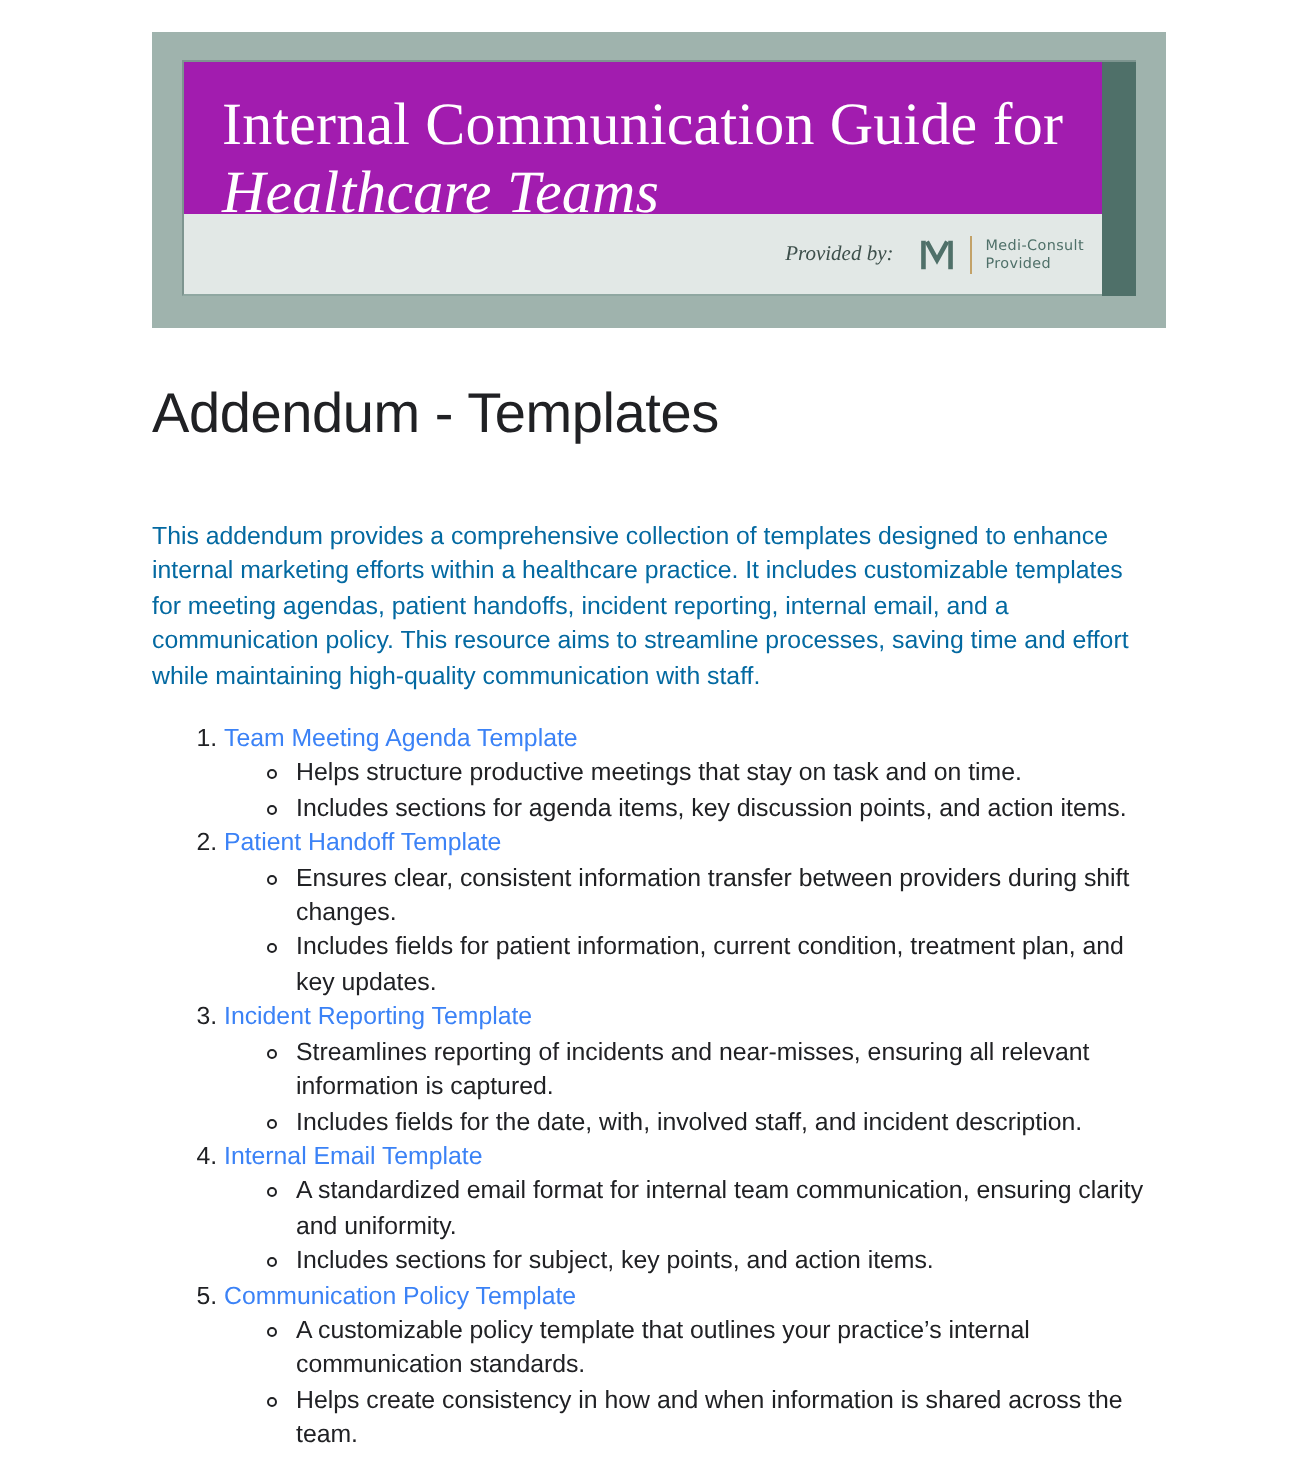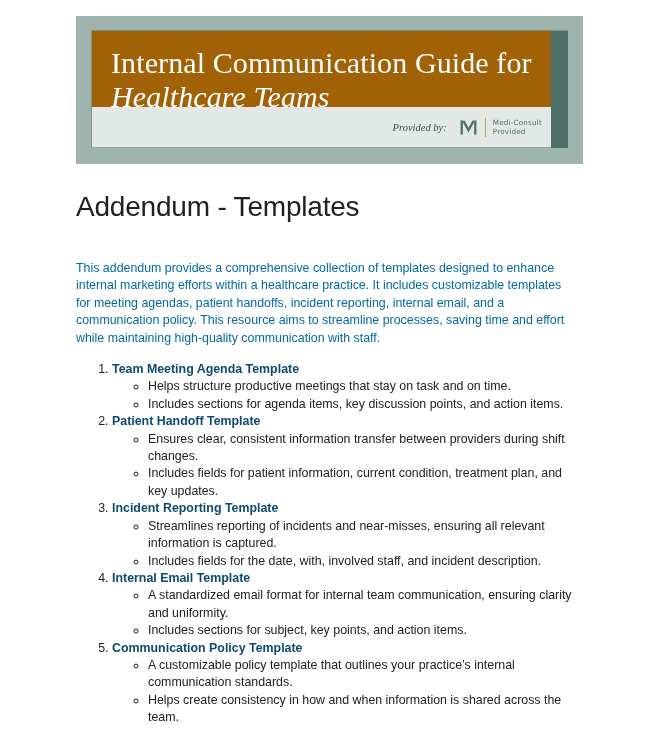--- a/index.html
+++ b/index.html
@@ -33,21 +33,21 @@
     height: 148px;
     background: #9fb3ad;
     box-sizing: border-box;
   }
   .banner-inner {
     position: absolute;
     left: 15px;
     top: 14px;
     right: 15px;
     bottom: 16px;
-    background: #a16207;
+    background: #a21caf;
     border-left: 1px solid #7d948f;
     border-top: 1px solid #7d948f;
     box-sizing: border-box;
   }
   .banner-accent {
     position: absolute;
     right: 0px;
     top: 0px;
     width: 17px;
     height: 100%;
@@ -145,22 +145,22 @@
     padding-left: 36px;
     list-style-position: outside;
   }
   ol.templates > li {
     font-size: 12.4px;
     line-height: 17.4px;
     margin: 0;
     padding: 0;
   }
   ol.templates > li > .item-title {
-    font-weight: bold;
-    color: #0c4a6e;
+    font-weight: normal;
+    color: #3b82f6;
   }
   ul.subpoints {
     margin: 0;
     padding-left: 36px;
     list-style-type: circle;
   }
   ul.subpoints > li {
     font-size: 12.4px;
     line-height: 17.4px;
     font-weight: normal;

